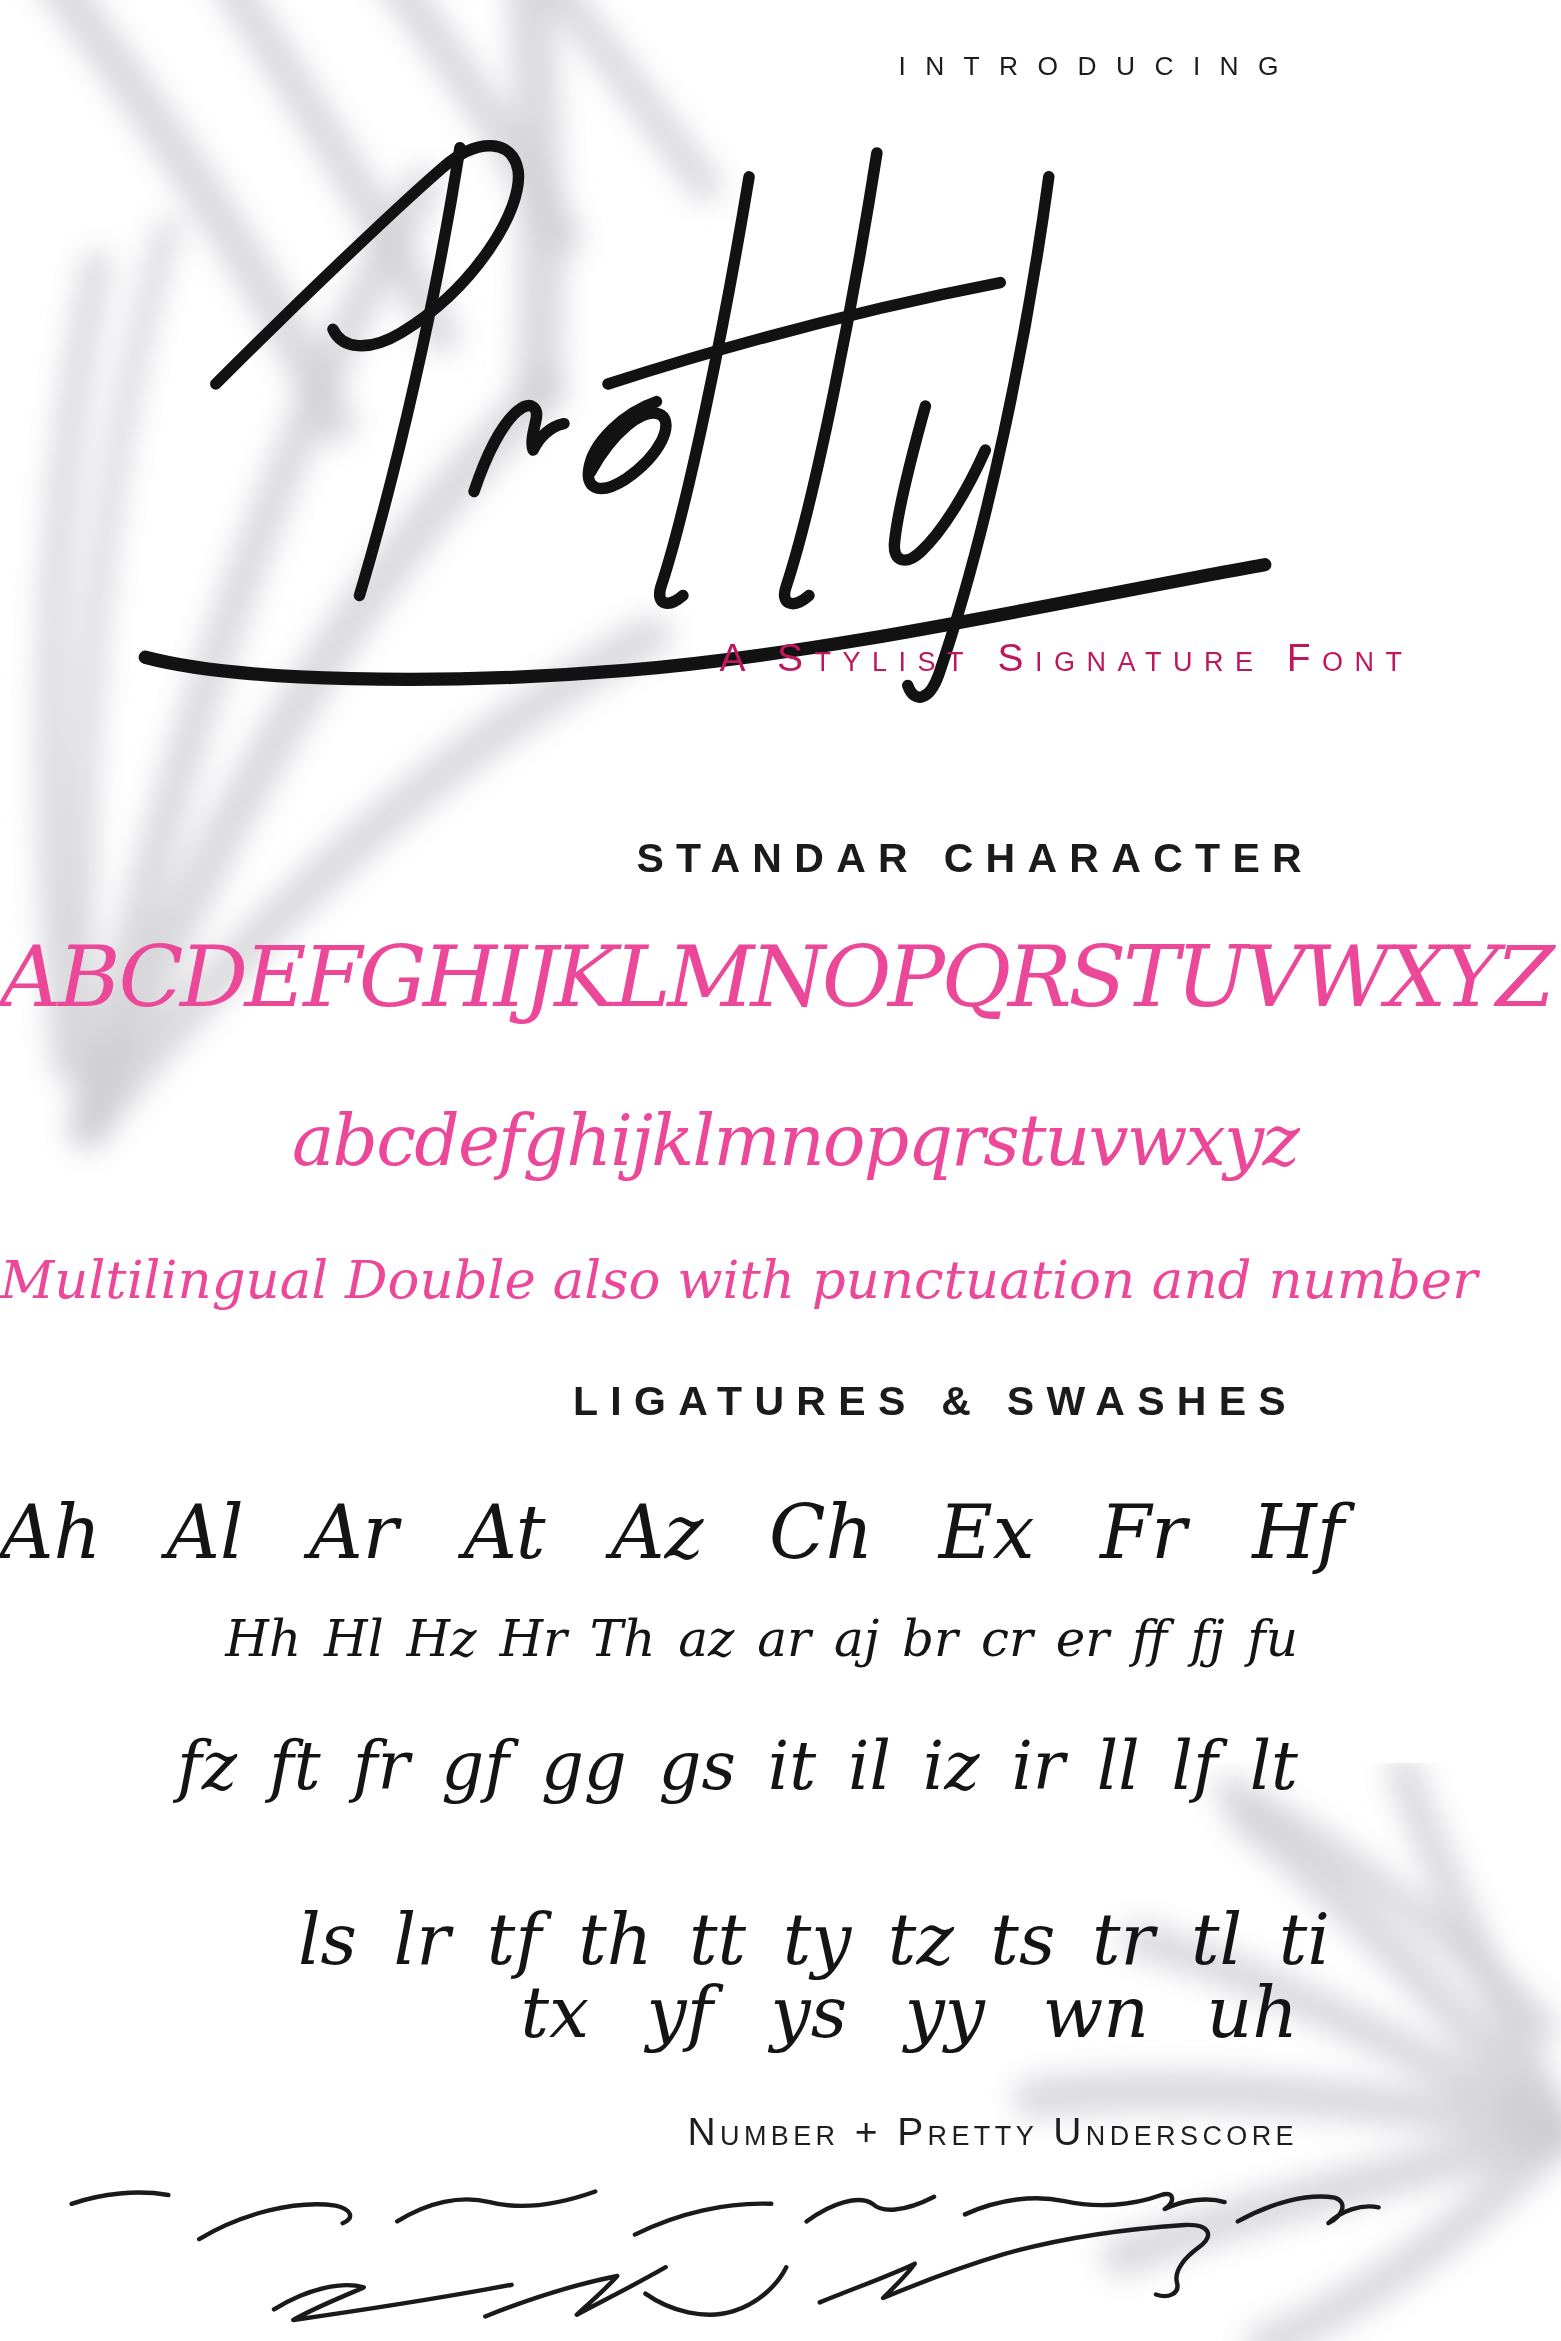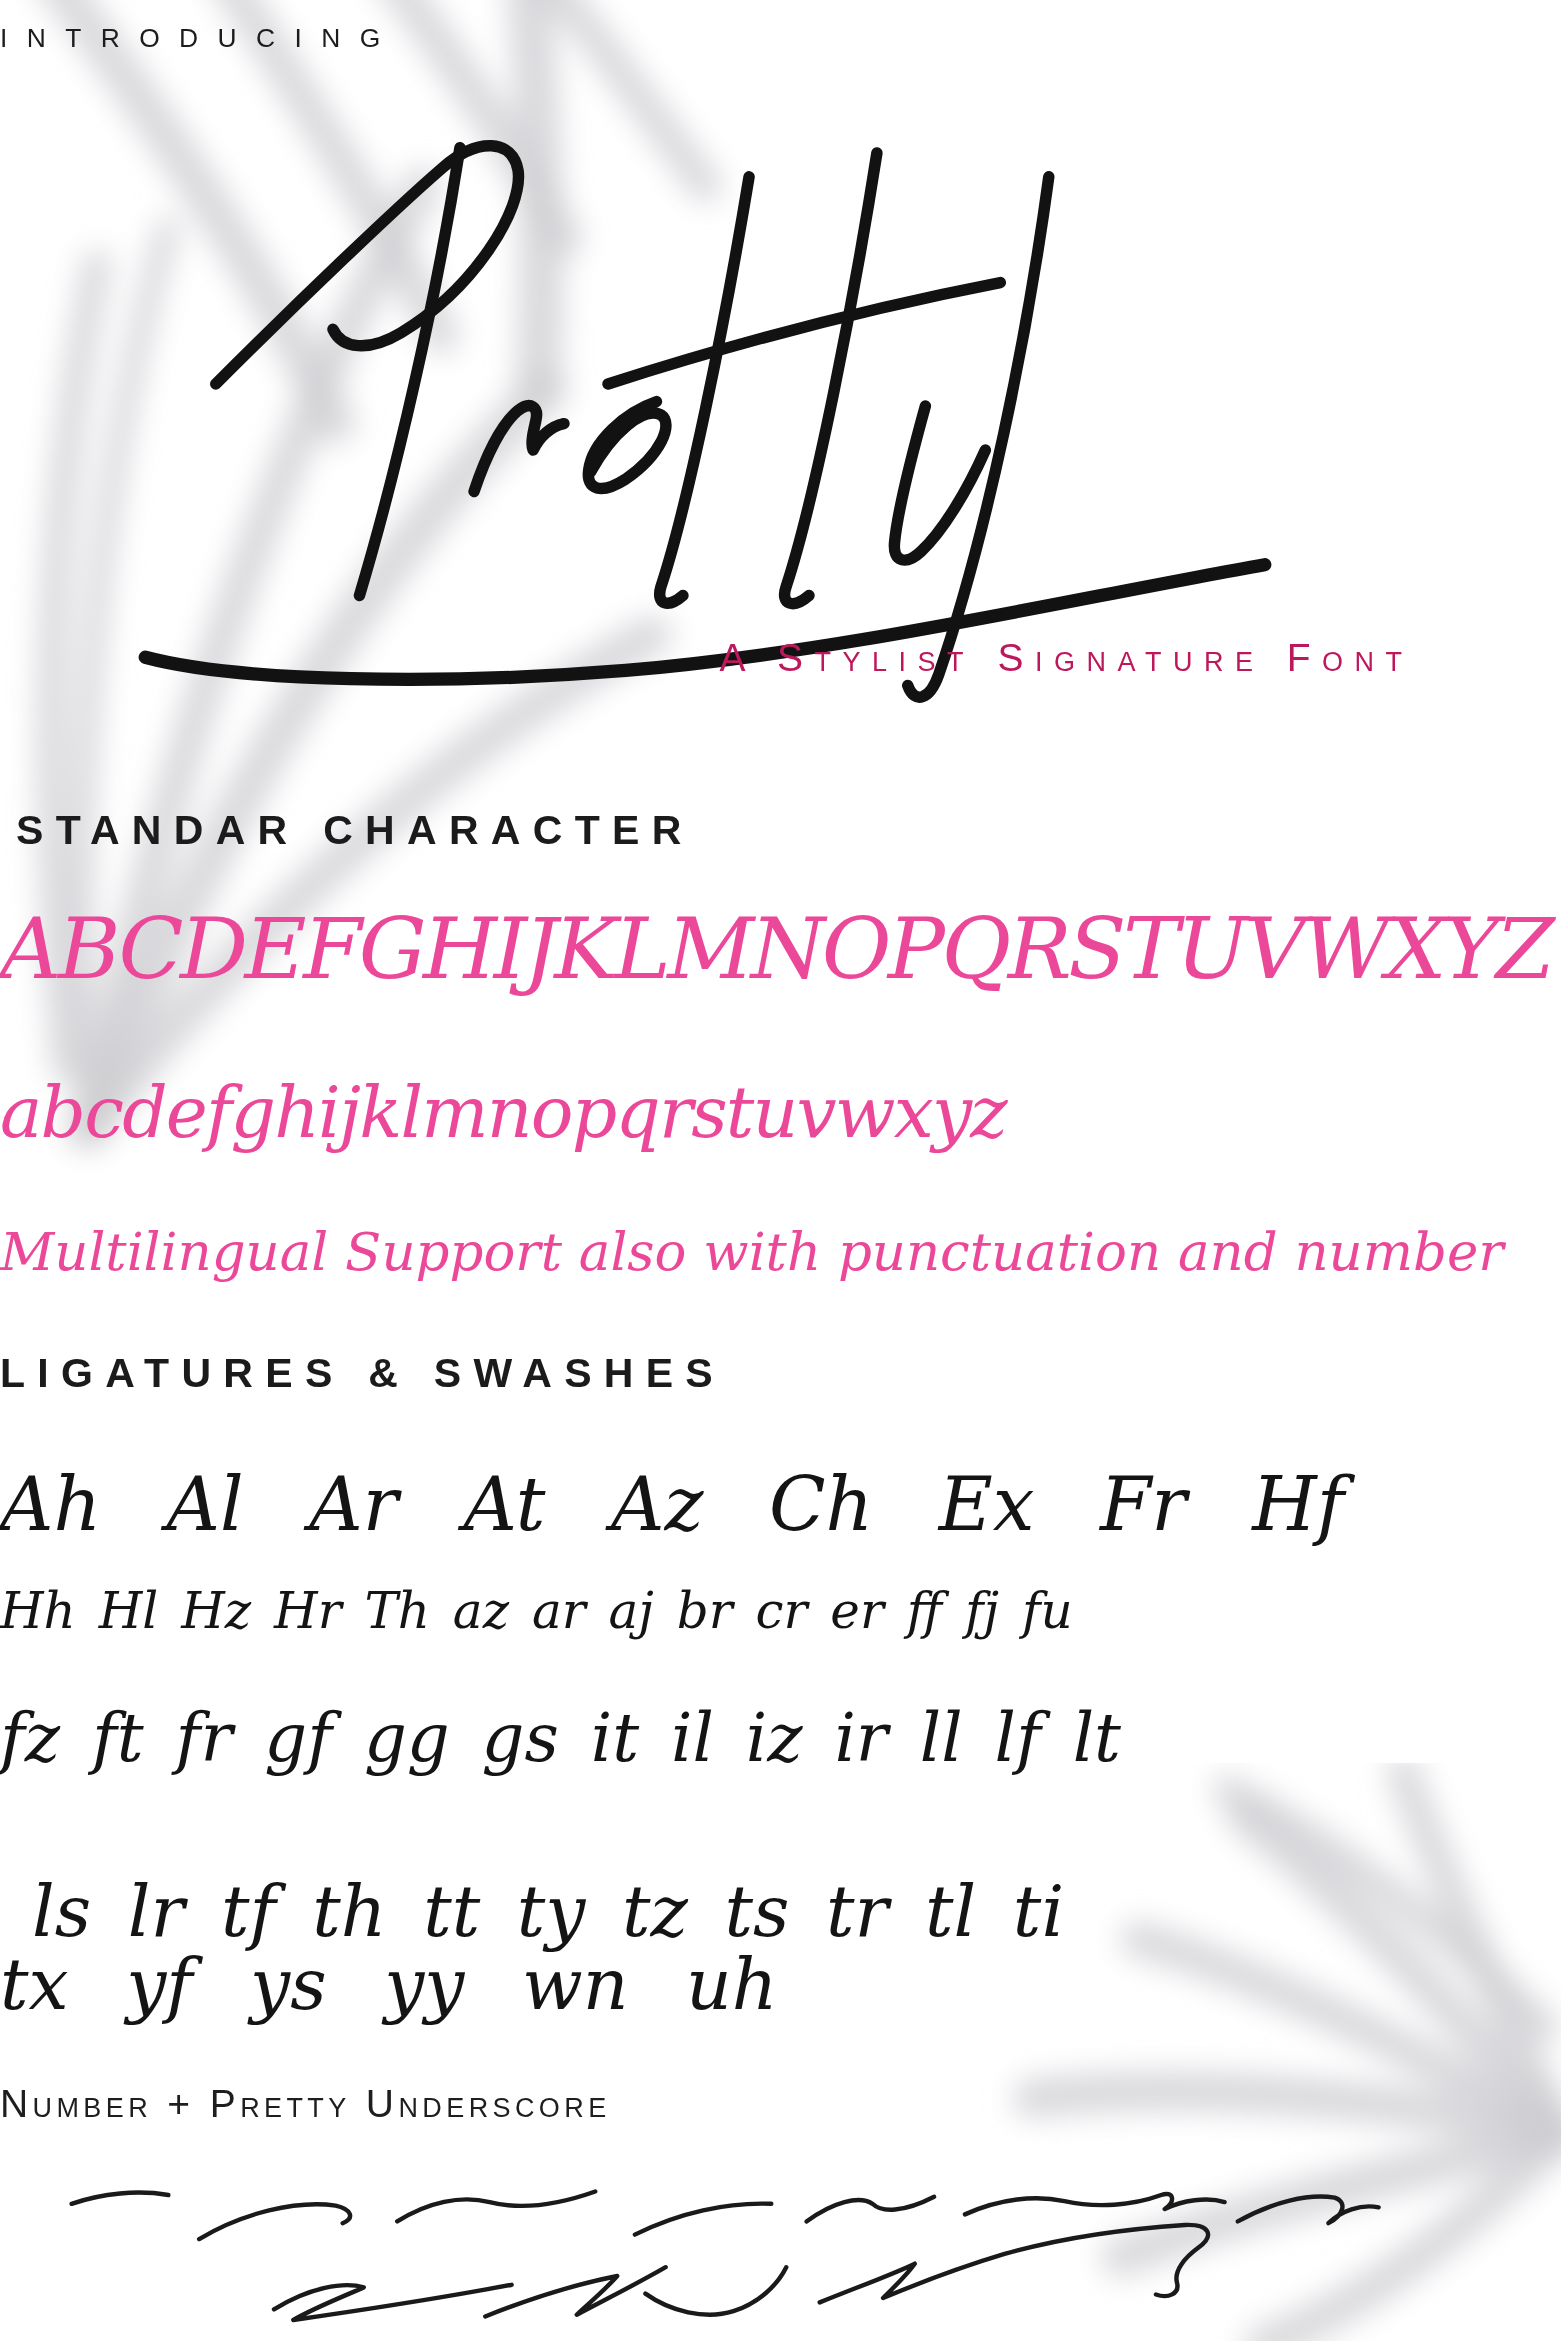--- a/index.html
+++ b/index.html
@@ -1,21 +1,21 @@
 <!DOCTYPE html>
 <html style="font-size:14px"><head>
 <meta charset="utf-8">
 <style>
   html,body{margin:0;padding:0;}
   body{
     width:1562px;height:2342px;position:relative;overflow:hidden;
     background:#ffffff;font-family:"Liberation Sans",sans-serif;color:#141414;
   }
   .abs{position:absolute;}
-  .center{left:0;width:1298px;text-align:left;white-space:nowrap;}
+  .center{left:0;width:1298px;text-align:right;white-space:nowrap;margin-top:28px;}
   .kicker{
     top:23px;font-size:26.4px;font-weight:300;letter-spacing:19.4px;color:#1c1c1c;
   }
   .tagline{
     top:636px;left:670px;width:793px;text-align:center;
     font-size:39px;font-weight:300;letter-spacing:11.5px;color:#be185d;
     font-variant:small-caps;white-space:nowrap;
   }
   .section-heading{
     font-size:41px;font-weight:700;letter-spacing:12.3px;color:#1b1b1b;
@@ -109,21 +109,21 @@
 </div>
 
 <div class="abs tagline">A Stylist Signature Font</div>
 
 <div class="abs center section-heading" style="top:807px;padding-left:16px;">STANDAR CHARACTER</div>
 
 <div class="abs center script upper-row">ABCDEFGHIJKLMNOPQRSTUVWXYZ</div>
 
 <div class="abs center script lower-row">abcdefghijklmnopqrstuvwxyz</div>
 
-<div class="abs center script support-row">Multilingual Support also with punctuation and number</div>
+<div class="abs center script support-row">Multilingual Double also with punctuation and number</div>
 
 <div class="abs center section-heading" style="top:1350px;">LIGATURES &amp; SWASHES</div>
 
 <div class="abs center script lig-row lig-r1">Ah Al Ar At Az Ch Ex Fr Hf</div>
 <div class="abs center script lig-row lig-r2">Hh Hl Hz Hr Th az ar aj br cr er ff fj fu</div>
 <div class="abs center script lig-row lig-r3">fz ft fr gf gg gs it il iz ir ll lf lt</div>
 <div class="abs center script lig-row lig-r4">ls lr tf th tt ty tz ts tr tl ti</div>
 <div class="abs center script lig-row lig-r5">tx yf ys yy wn uh</div>
 
 <div class="abs center numbers-heading">Number + Pretty Underscore</div>

